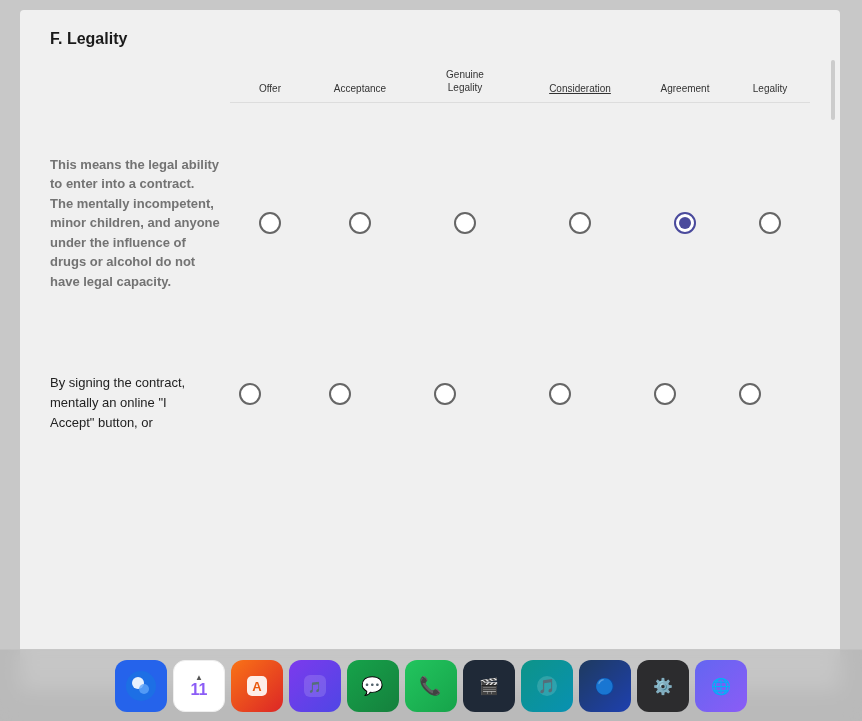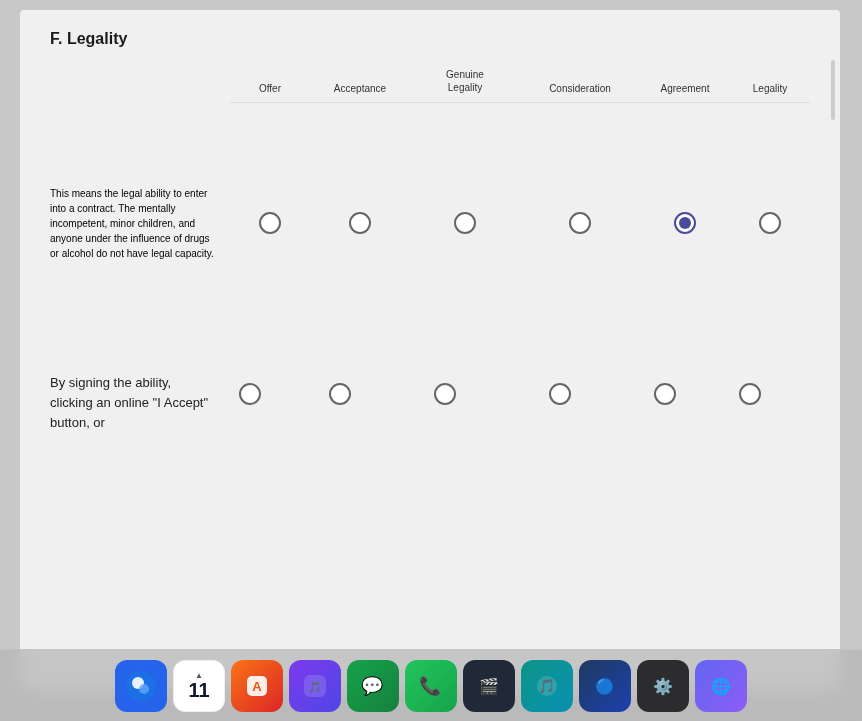--- a/index.html
+++ b/index.html
@@ -63,38 +63,39 @@
     .col-header {
       font-size: 10px;
       color: #333;
       font-weight: 500;
       text-align: center;
     }
 
     .col-offer { width: 80px; }
     .col-acceptance { width: 100px; }
     .col-genuine { width: 110px; text-align: center; }
-    .col-consideration { width: 120px; }
+    .col-consideration { width: 120px; text-decoration: underline; }
     .col-capacity { width: 90px; }
     .col-legality { width: 80px; }
 
     .table-row-area {
       display: flex;
       align-items: center;
       padding: 10px 0;
       min-height: 240px;
     }
 
     .row-label {
       width: 180px;
-      font-size: 10px;
-      color: #000000;
+      font-size: 13px;
+      color: #737373;
       line-height: 1.5;
       flex-shrink: 0;
       padding-right: 10px;
+      font-weight: bold;
     }
 
     .radio-cells {
       display: flex;
       align-items: center;
       flex: 1;
       gap: 0;
     }
 
     .radio-cell {
@@ -251,21 +252,21 @@
         <div class="radio-cell col-capacity">
           <div class="radio-btn selected"></div>
         </div>
         <div class="radio-cell col-legality">
           <div class="radio-btn"></div>
         </div>
       </div>
     </div>
 
     <div class="bottom-row">
-      <div class="bottom-text">By signing the ability, clicking an online "I Accept" button, or</div>
+      <div class="bottom-text">By signing the contract, mentally an online "I Accept" button, or</div>
       <div class="bottom-radio-cells">
         <div class="bottom-radio-cell col-offer">
           <div class="radio-btn"></div>
         </div>
         <div class="bottom-radio-cell col-acceptance">
           <div class="radio-btn"></div>
         </div>
         <div class="bottom-radio-cell col-genuine">
           <div class="radio-btn"></div>
         </div>
@@ -287,21 +288,21 @@
 <div class="dock">
   <div class="dock-item blue">
     <svg width="32" height="32" viewBox="0 0 32 32">
         <circle cx="16" cy="16" r="15" fill="#1d6fe5"></circle>
         <circle cx="13" cy="13" r="6" fill="white" opacity="0.9"></circle>
         <circle cx="19" cy="19" r="5" fill="#60a5fa" opacity="0.8"></circle>
       </svg>
   </div>
   <div class="dock-item cal" style="font-size:14px; font-weight:700; color:#dc2626; background:white; border:1px solid #eee; flex-direction:column; justify-content:center;">
     <span style="font-size:8px; color:#555; font-weight:500;">▲</span>
-    <span style="font-size:20px; color:#0f172a; font-weight:700; line-height:1;">11</span>
+    <span style="font-size:16px; color:#8b5cf6; font-weight:700; line-height:1;">11</span>
   </div>
   <div class="dock-item orange" style="background: linear-gradient(135deg, #f97316, #dc2626);">
     <svg width="28" height="28" viewBox="0 0 28 28">
         <rect x="4" y="4" width="20" height="20" rx="5" fill="white" opacity="0.9"></rect>
         <text x="14" y="19" text-anchor="middle" font-size="13" font-weight="700" fill="#ea580c">A</text>
       </svg>
   </div>
   <div class="dock-item" style="background: linear-gradient(135deg, #7c3aed, #4f46e5);">
     <svg width="28" height="28" viewBox="0 0 28 28">
         <rect x="3" y="3" width="22" height="22" rx="6" fill="white" opacity="0.15"></rect>

